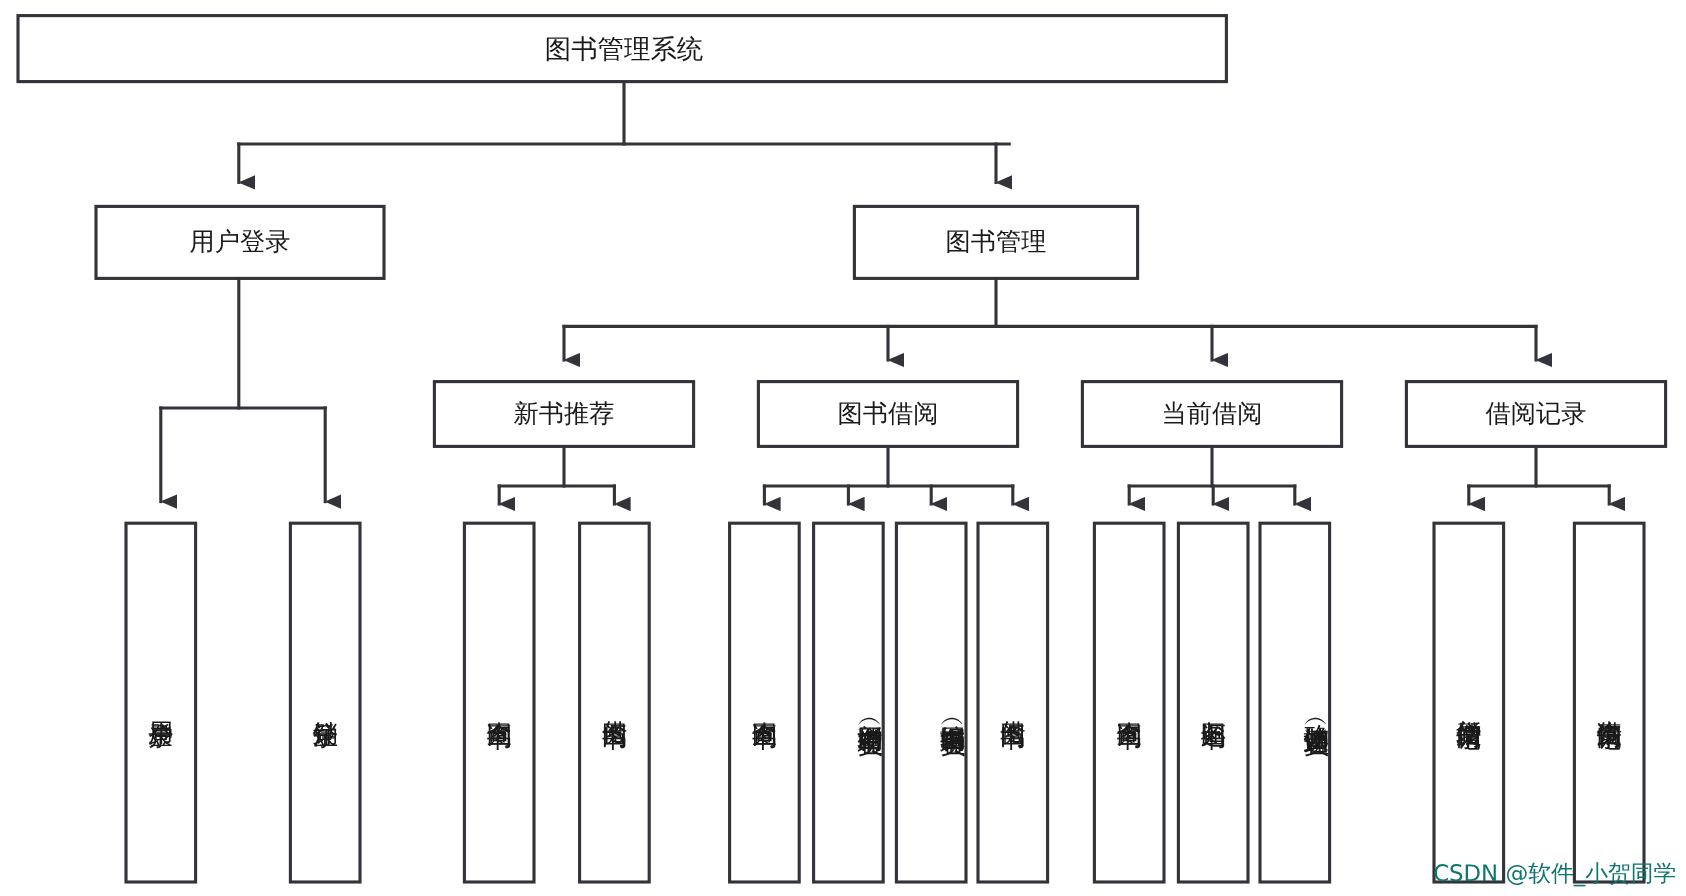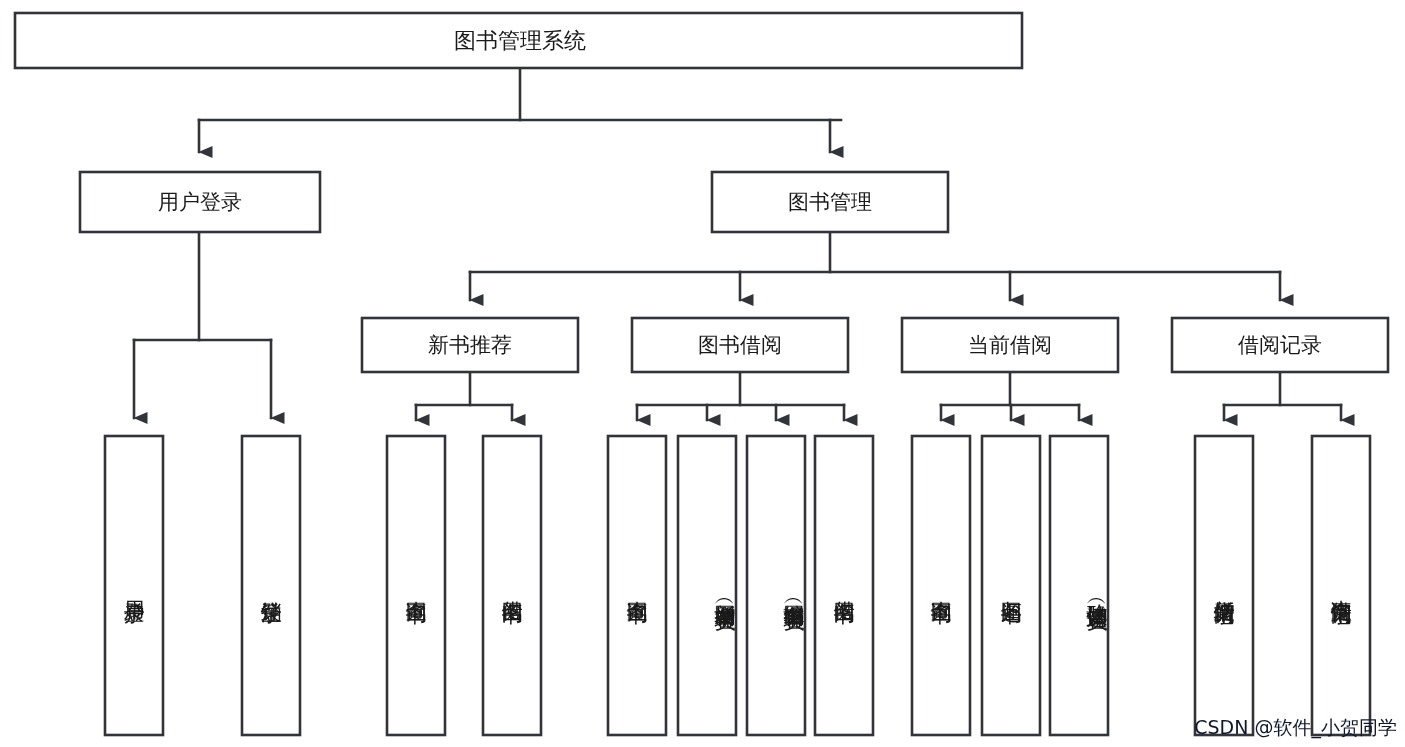--- a/index.html
+++ b/index.html
@@ -66,21 +66,21 @@
     white-space: nowrap;
     text-align: center;
     pointer-events: none;
   }
   #watermark {
     position: absolute;
     right: 8px;
     bottom: 6px;
     font-family: "DejaVu Sans", "Liberation Sans", sans-serif;
     font-size: 19px;
-    color: #0f172a;
+    color: #0f766e;
     white-space: nowrap;
     user-select: none;
   }
 </style>
 </head>
 <body>
 
 <div id="canvas">
 
   <svg id="diagram-svg" viewBox="0 0 1405 747">

